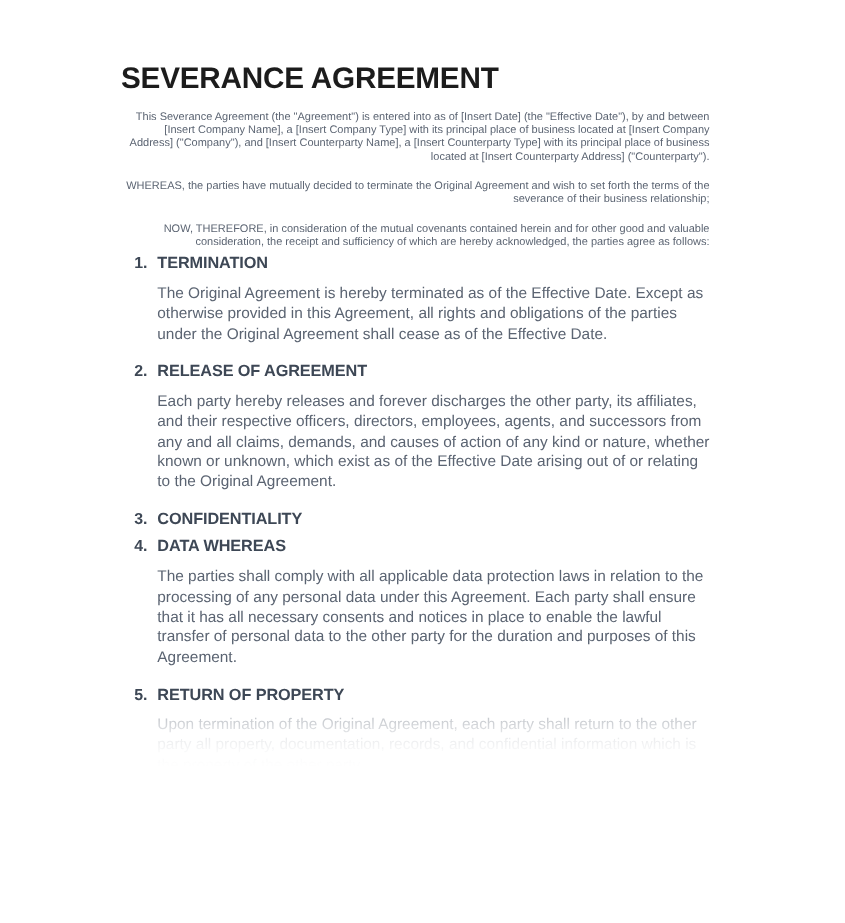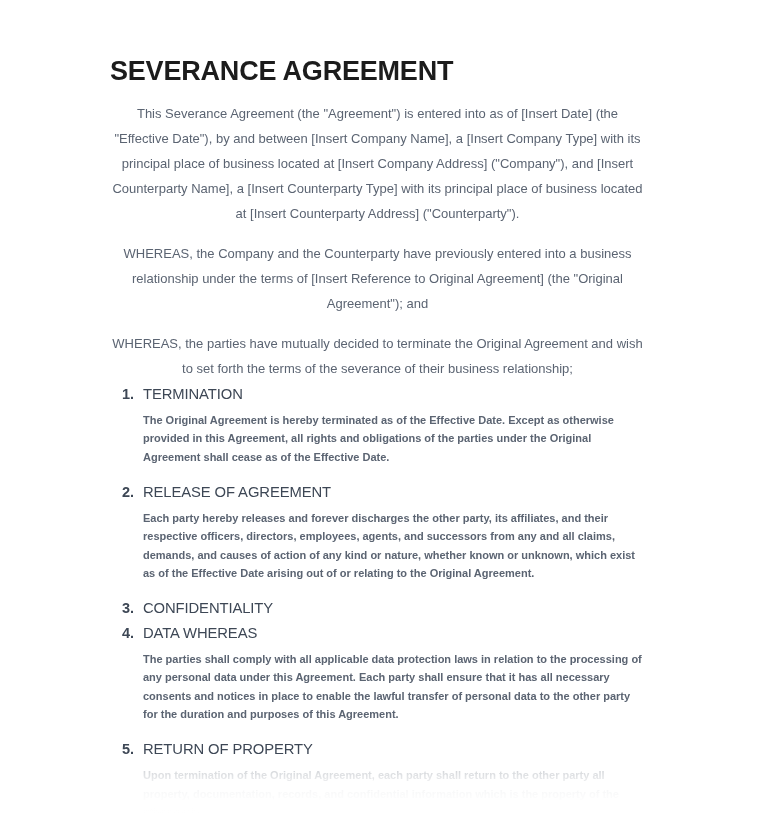--- a/index.html
+++ b/index.html
@@ -26,24 +26,24 @@
     font-size: 27px;
     font-weight: bold;
     color: #1c1c1c;
     letter-spacing: -0.2px;
     line-height: 1.15;
     margin: 0 0 14px 0;
     white-space: nowrap;
   }
   .preamble {
     margin: 0 0 15px 0;
-    font-size: 13px;
-    line-height: 25px;
+    font-size: 10px;
+    line-height: 12px;
     color: #5b6472;
-    text-align: center;
+    text-align: right;
   }
   .preamble:last-of-type { margin-bottom: 0; }
   .sections {
     margin: 5px 0 0 0;
     padding: 0;
     list-style: none;
   }
   .section {
     position: relative;
     margin-bottom: 6px;
@@ -56,31 +56,30 @@
   }
   .sec-num {
     font-size: 14.5px;
     font-weight: bold;
     color: #3d4755;
     width: 21px;
     flex: 0 0 21px;
   }
   .sec-title {
     font-size: 14.8px;
-    font-weight: normal;
+    font-weight: bold;
     color: #3d4755;
     letter-spacing: -0.1px;
   }
   .sec-body {
     margin: 0 0 18px 0;
     padding-left: 33px;
-    font-size: 11px;
+    font-size: 14px;
     line-height: 18.3px;
     color: #5b6472;
-    font-weight: bold;
   }
   .section-last .sec-body {
     color: #5b6472;
     -webkit-mask-image: linear-gradient(to bottom, rgba(0,0,0,0.40) 0%, rgba(0,0,0,0.13) 38%, rgba(0,0,0,0.04) 62%, rgba(0,0,0,0) 88%);
     mask-image: linear-gradient(to bottom, rgba(0,0,0,0.40) 0%, rgba(0,0,0,0.13) 38%, rgba(0,0,0,0.04) 62%, rgba(0,0,0,0) 88%);
   }
   .fade-veil {
     position: absolute;
     left: 0;
     right: 0;
@@ -92,24 +91,24 @@
 </style>
 </head>
 <body>
 
 <div class="page">
 
   <h1 class="doc-title">SEVERANCE AGREEMENT</h1>
 
   <p class="preamble">This Severance Agreement (the "Agreement") is entered into as of [Insert Date] (the "Effective Date"), by and between [Insert Company Name], a [Insert Company Type] with its principal place of business located at [Insert Company Address] ("Company"), and [Insert Counterparty Name], a [Insert Counterparty Type] with its principal place of business located at [Insert Counterparty Address] ("Counterparty").</p>
 
-  <p class="preamble">WHEREAS, the Company and the Counterparty have previously entered into a business relationship under the terms of [Insert Reference to Original Agreement] (the "Original Agreement"); and</p>
 
   <p class="preamble">WHEREAS, the parties have mutually decided to terminate the Original Agreement and wish to set forth the terms of the severance of their business relationship;</p>
 
+  <p class="preamble">NOW, THEREFORE, in consideration of the mutual covenants contained herein and for other good and valuable consideration, the receipt and sufficiency of which are hereby acknowledged, the parties agree as follows:</p>
 
   <div class="sections">
 
     <div class="section">
       <div class="sec-head">
         <span class="sec-num">1.</span>
         <span class="sec-title">TERMINATION</span>
       </div>
       <p class="sec-body">The Original Agreement is hereby terminated as of the Effective Date. Except as otherwise provided in this Agreement, all rights and obligations of the parties under the Original Agreement shall cease as of the Effective Date.</p>
     </div>

